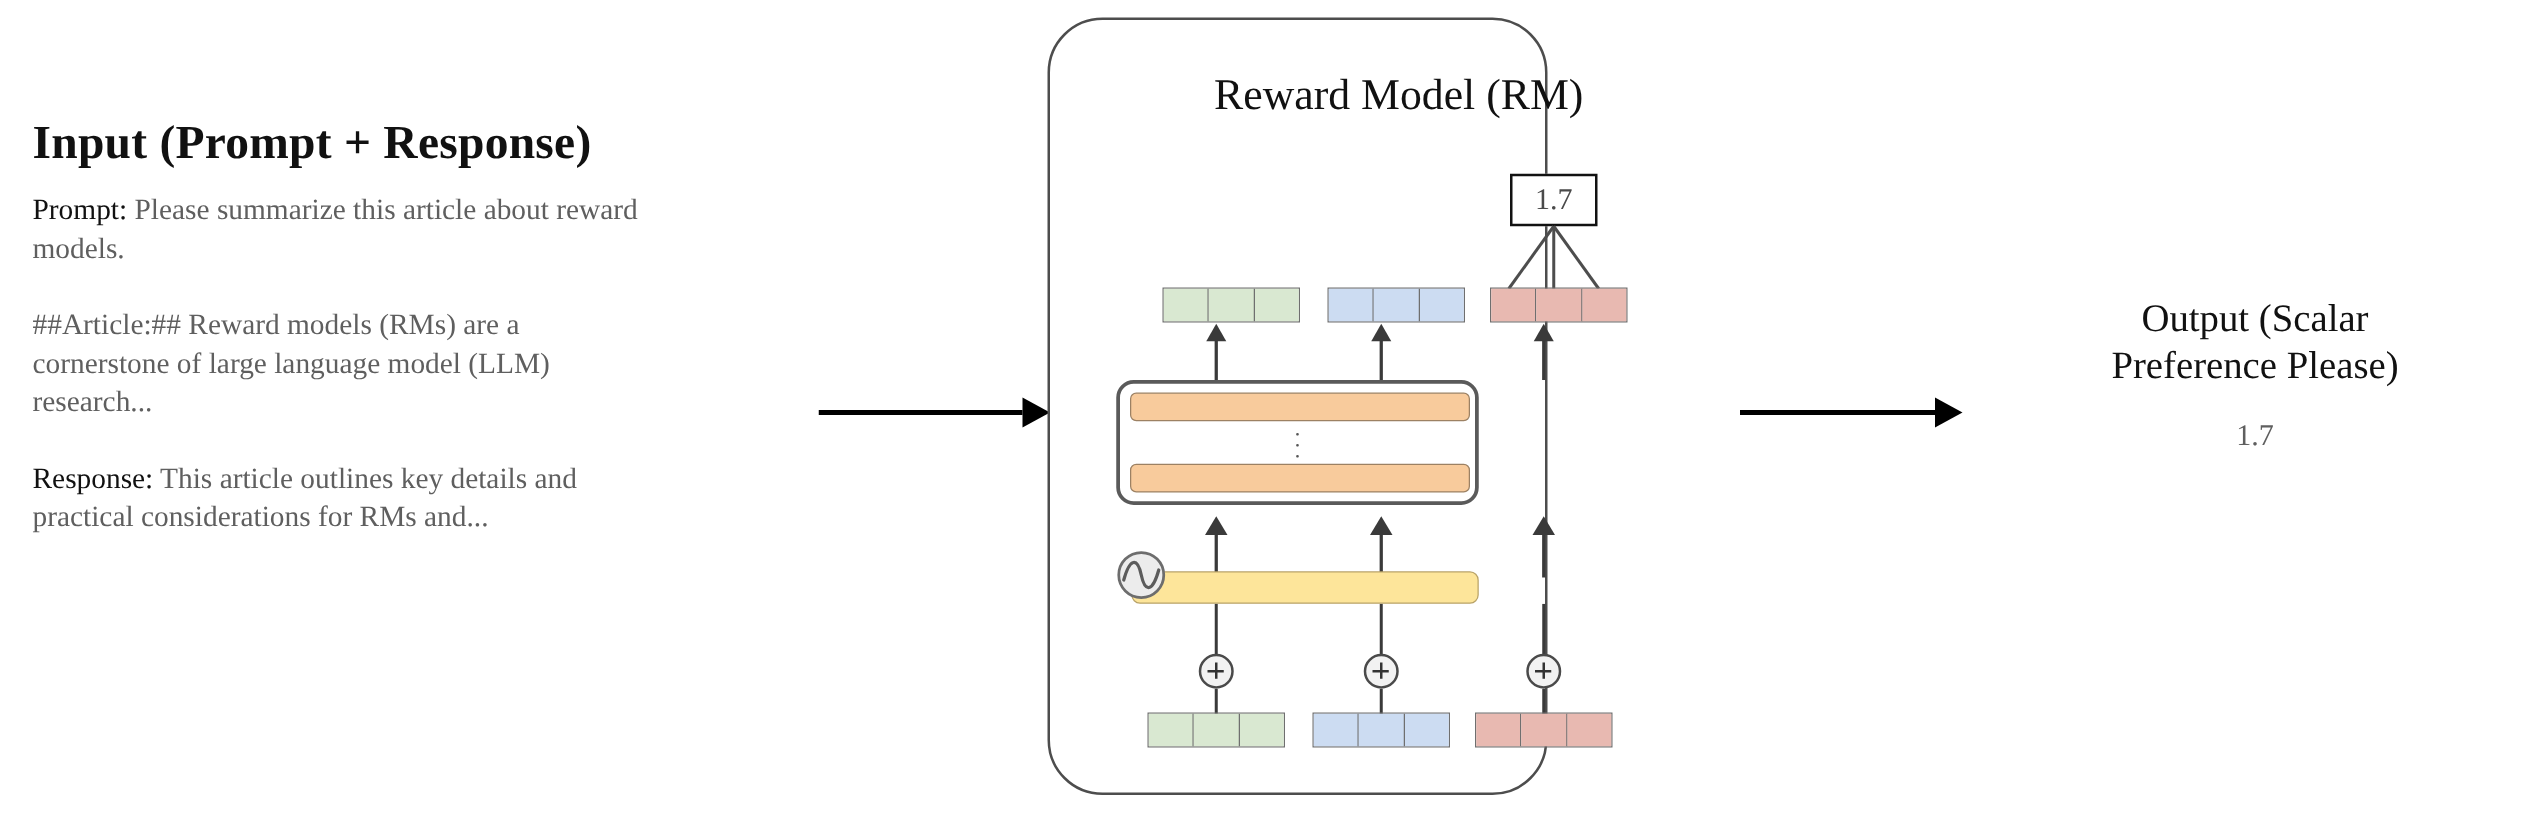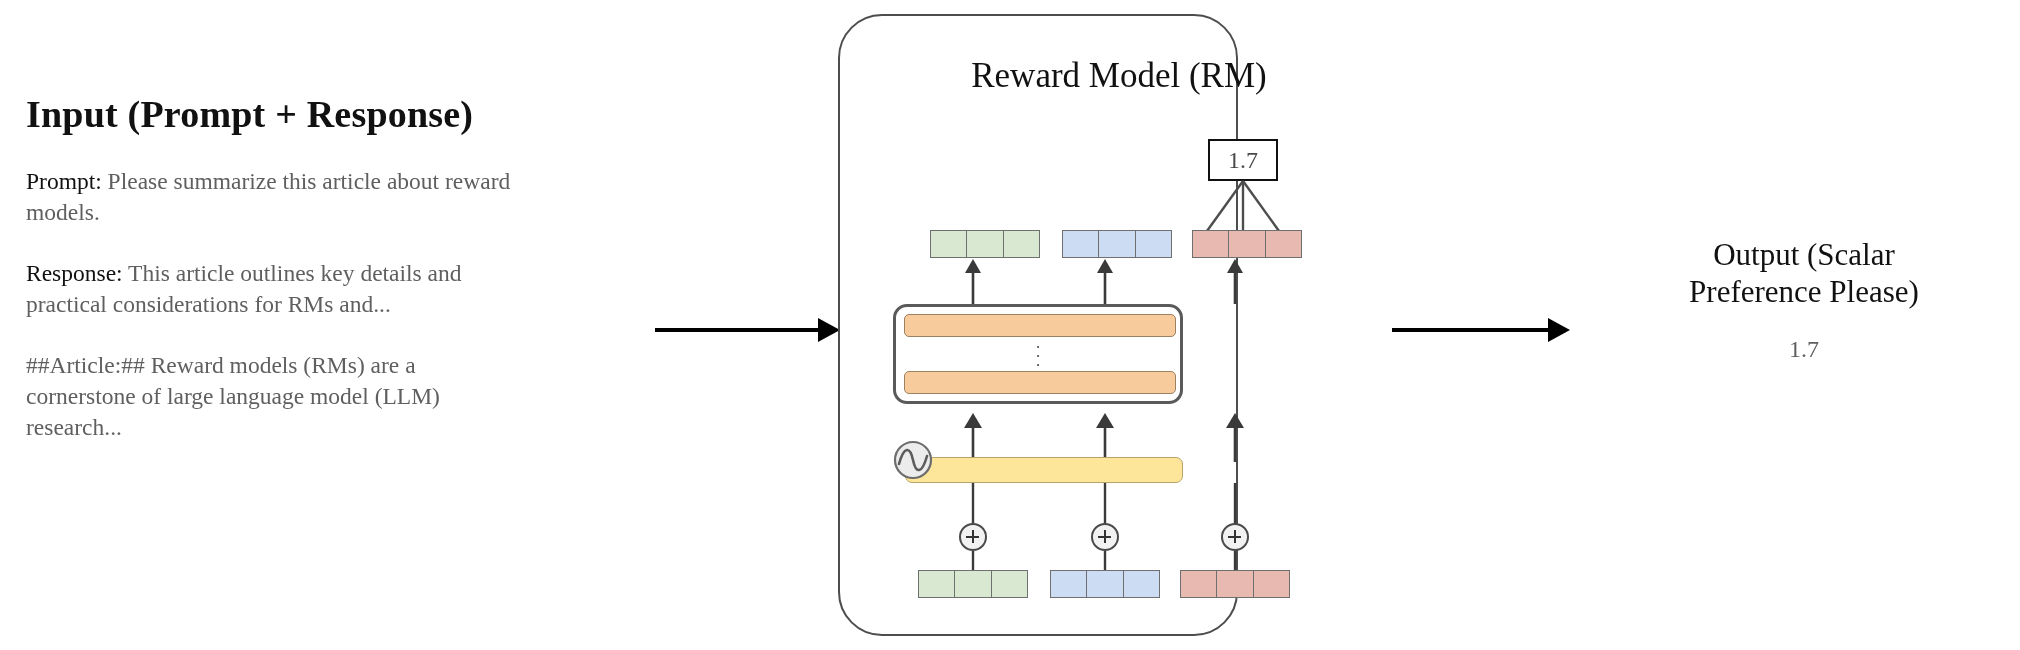--- a/index.html
+++ b/index.html
@@ -28,21 +28,21 @@
     position: absolute;
     left: 26px;
     top: 92px;
     width: 520px;
   }
   #input-heading {
     font-size: 38px;
     line-height: 1.18;
     color: #111111;
     letter-spacing: 0.2px;
-    margin: 0 0 29px 0;
+    margin: 0 0 16px 0;
     white-space: nowrap;
   }
   .io-para {
     font-size: 23.5px;
     line-height: 31px;
     color: #5f5f5f;
     margin: 0 0 30px 0;
     max-width: 500px;
   }
   .io-para:last-child { margin-bottom: 0; }
@@ -226,25 +226,25 @@
 
 <div class="stage">
 
   <div id="input-panel">
     <h1 id="input-heading">Input (Prompt + Response)</h1>
 
     <p class="io-para">
       <span class="io-label">Prompt:</span><span> Please summarize this article about reward models.</span>
     </p>
 
+    <p class="io-para">##Article:## Reward models (RMs) are a cornerstone of large language model (LLM) research...</p>
+
     <p class="io-para">
       <span class="io-label">Response:</span><span> This article outlines key details and practical considerations for RMs and...</span>
     </p>
-
-    <p class="io-para">##Article:## Reward models (RMs) are a cornerstone of large language model (LLM) research...</p>
   </div>
 
   <svg class="flow-arrow" style="left:650px; top:312px;" width="195" height="36">
     <line x1="5" y1="18" x2="168" y2="18" stroke="#000000" stroke-width="4"></line>
     <polygon points="168,6 190,18 168,30" fill="#000000"></polygon>
   </svg>
 
   <div id="rm-container"></div>
   <div id="rm-title">Reward Model (RM)</div>
 

